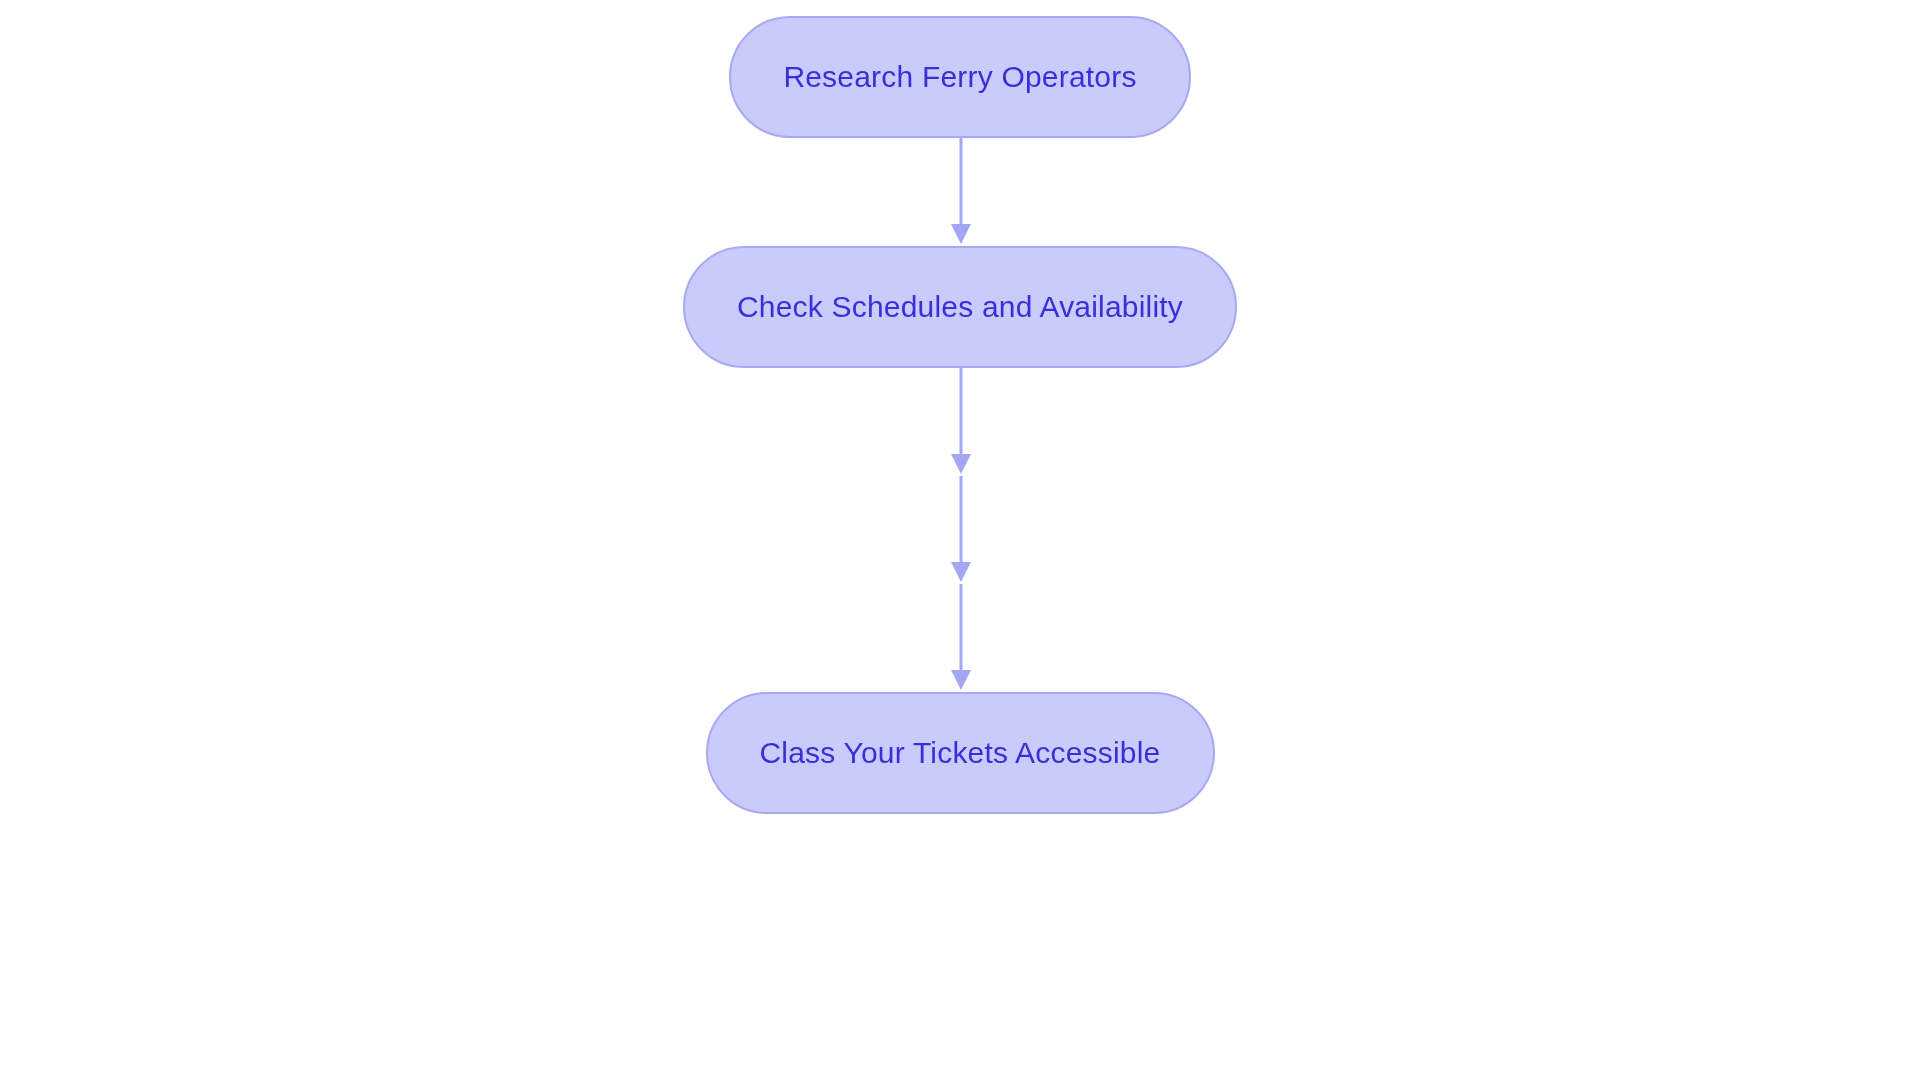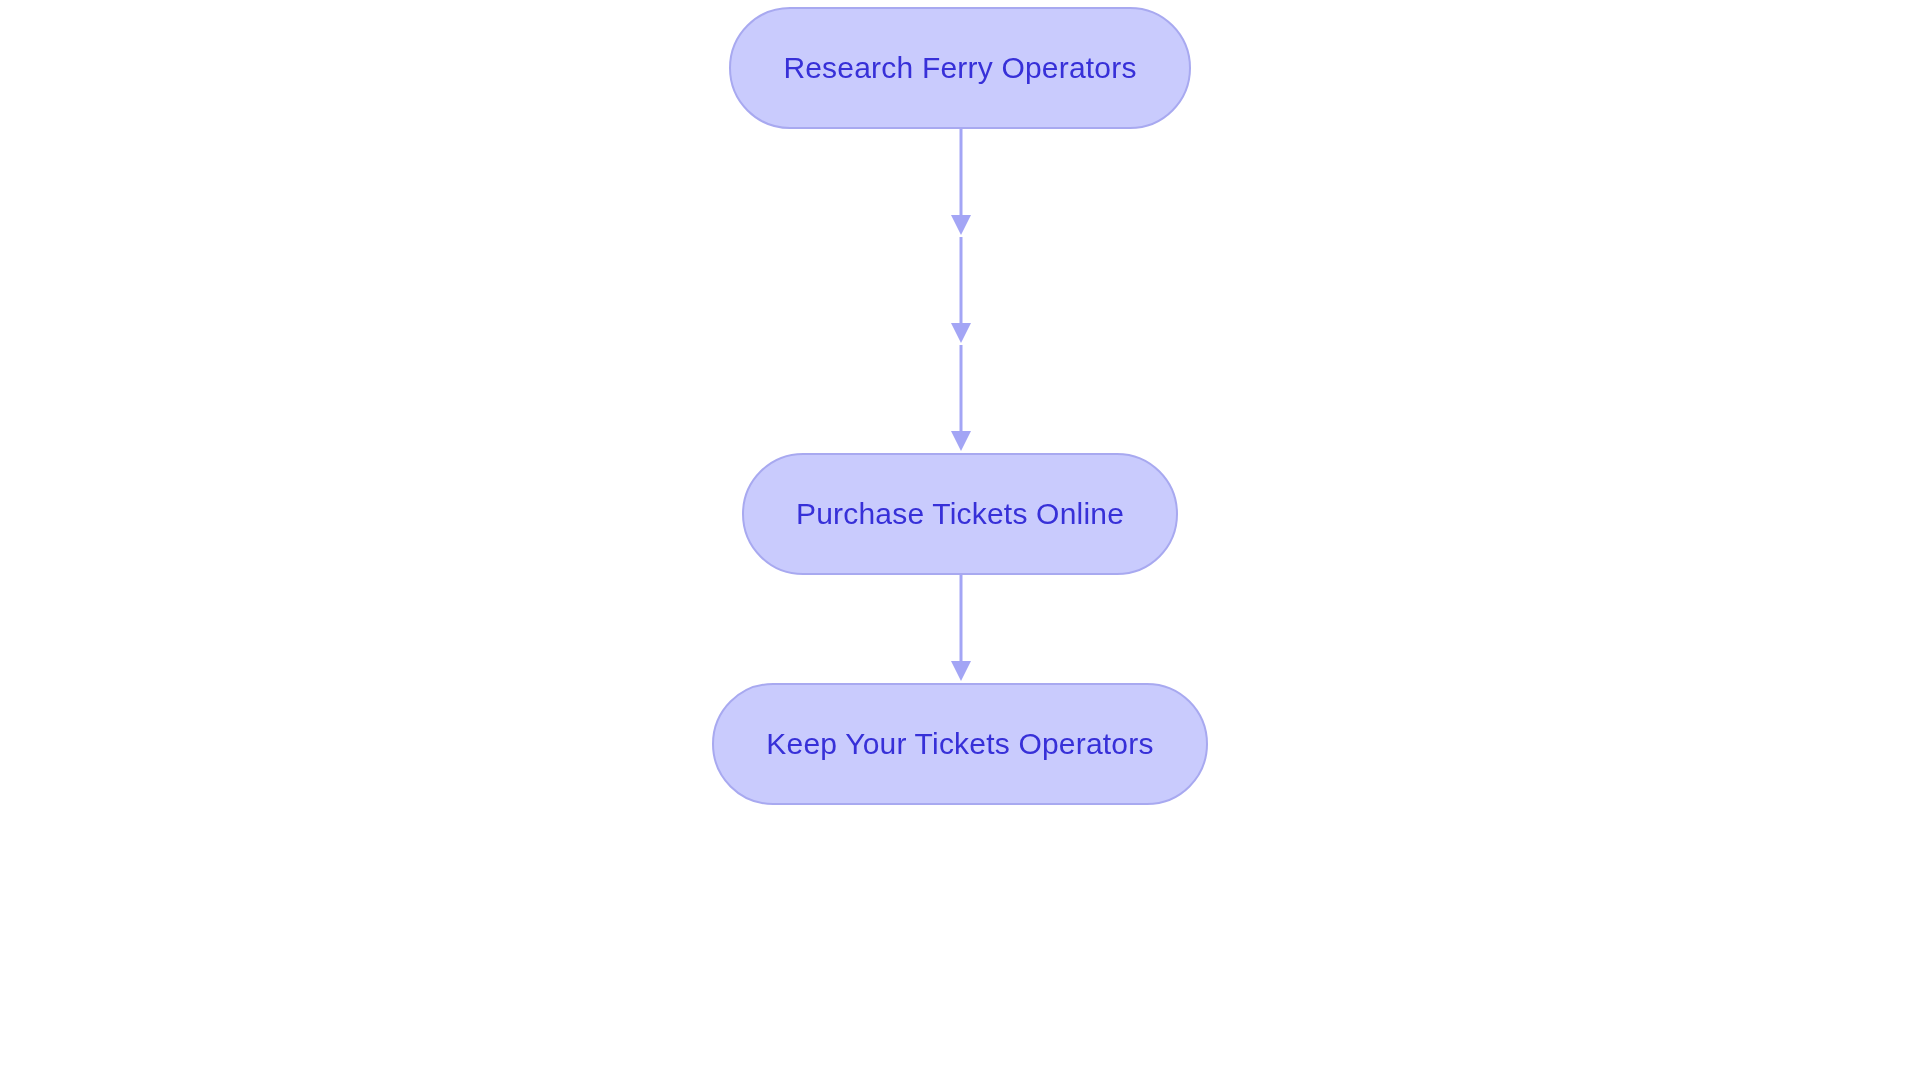--- a/index.html
+++ b/index.html
@@ -23,21 +23,21 @@
   .flow-column {
     position: absolute;
     left: 0;
     top: 0;
     width: 1920px;
     height: 1083px;
     display: flex;
     flex-direction: column;
     align-items: center;
     justify-content: flex-start;
-    padding-top: 7px;
+    padding-top: 16px;
     box-sizing: border-box;
   }
   .flow-node {
     box-sizing: border-box;
     height: 122px;
     border-radius: 61px;
     background: #c9cbfd;
     border: 2px solid #a8a9f0;
     display: flex;
     align-items: center;
@@ -75,45 +75,45 @@
       <span class="flow-node-label">Research Ferry Operators</span>
     </div>
 
     <div class="flow-arrow">
       <svg width="30" height="108" viewBox="0 0 30 108" xmlns="http://www.w3.org/2000/svg" style="margin-left:-10px;">
         <line x1="15" y1="0" x2="15" y2="92" stroke="#a3a5f5" stroke-width="3"></line>
         <polygon points="15,106 5,86 25,86" fill="#a3a5f5"></polygon>
       </svg>
     </div>
 
+    <div class="flow-node">
+      <span class="flow-node-label">Check Schedules and Availability</span>
+    </div>
+
+    <div class="flow-arrow">
+      <svg width="30" height="108" viewBox="0 0 30 108" xmlns="http://www.w3.org/2000/svg" style="margin-left:-10px;">
+        <line x1="15" y1="0" x2="15" y2="92" stroke="#a3a5f5" stroke-width="3"></line>
+        <polygon points="15,106 5,86 25,86" fill="#a3a5f5"></polygon>
+      </svg>
+    </div>
+
 
     <div class="flow-arrow">
       <svg width="30" height="108" viewBox="0 0 30 108" xmlns="http://www.w3.org/2000/svg" style="margin-left:-10px;">
         <line x1="15" y1="0" x2="15" y2="92" stroke="#a3a5f5" stroke-width="3"></line>
         <polygon points="15,106 5,86 25,86" fill="#a3a5f5"></polygon>
       </svg>
     </div>
 
 
     <div class="flow-arrow">
       <svg width="30" height="108" viewBox="0 0 30 108" xmlns="http://www.w3.org/2000/svg" style="margin-left:-10px;">
         <line x1="15" y1="0" x2="15" y2="92" stroke="#a3a5f5" stroke-width="3"></line>
         <polygon points="15,106 5,86 25,86" fill="#a3a5f5"></polygon>
       </svg>
     </div>
 
     <div class="flow-node">
-      <span class="flow-node-label">Purchase Tickets Online</span>
-    </div>
-
-    <div class="flow-arrow">
-      <svg width="30" height="108" viewBox="0 0 30 108" xmlns="http://www.w3.org/2000/svg" style="margin-left:-10px;">
-        <line x1="15" y1="0" x2="15" y2="92" stroke="#a3a5f5" stroke-width="3"></line>
-        <polygon points="15,106 5,86 25,86" fill="#a3a5f5"></polygon>
-      </svg>
-    </div>
-
-    <div class="flow-node">
-      <span class="flow-node-label">Keep Your Tickets Operators</span>
+      <span class="flow-node-label">Class Your Tickets Accessible</span>
     </div>
 
   </div>
 </div>
 
 </body></html>

